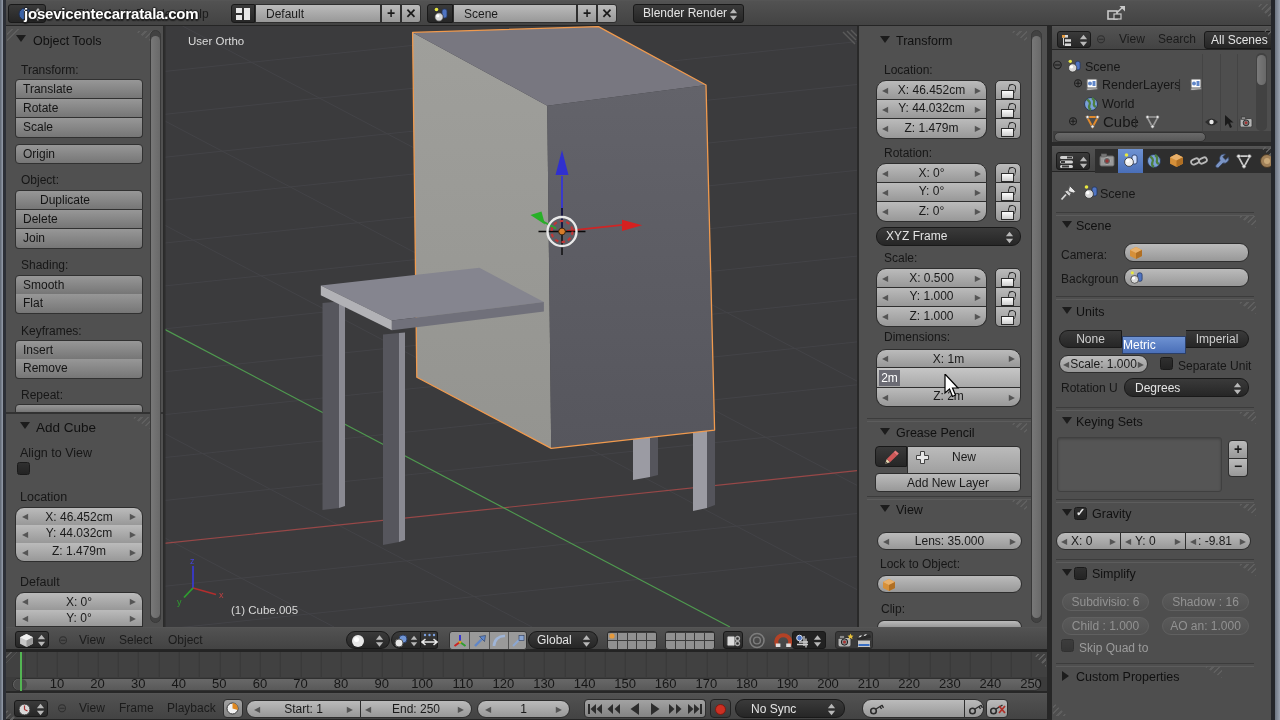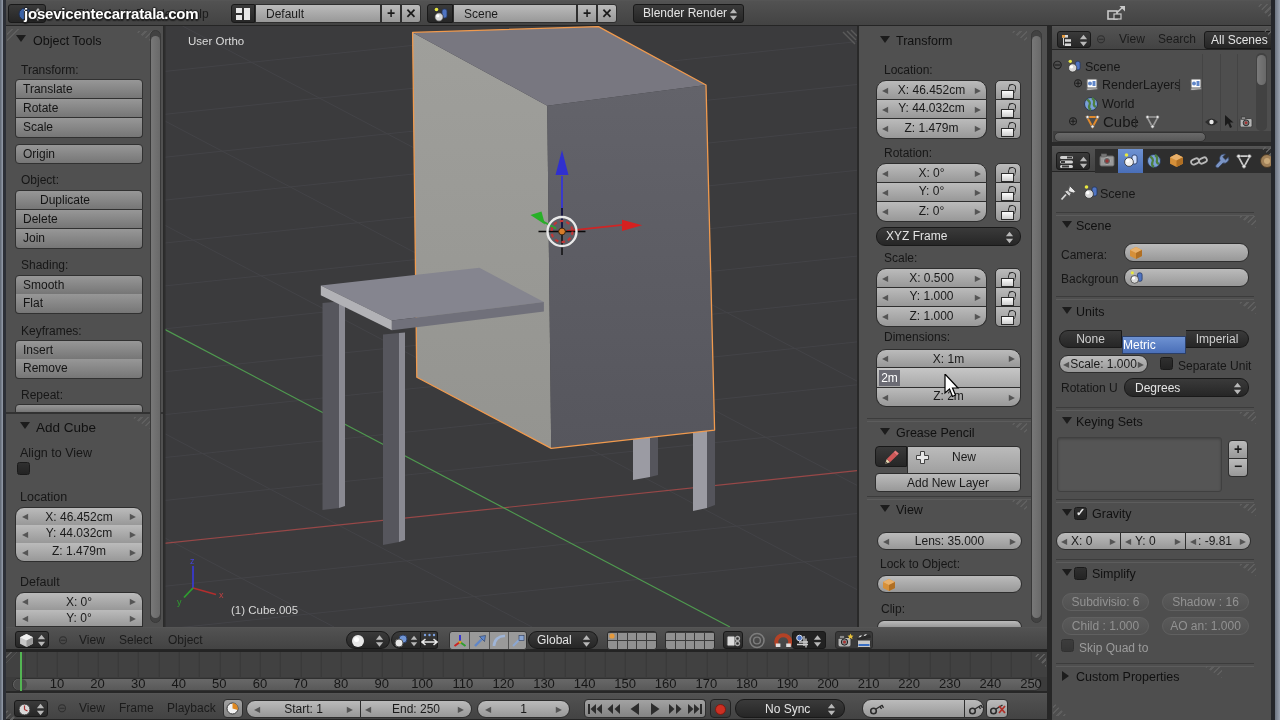--- a/index.html
+++ b/index.html
@@ -562,21 +562,21 @@
             <polygon points="6,0 6,10 11.5,5" fill="#2c2c2c"></polygon>
             <rect x="12" y="0" width="2" height="10" fill="#2c2c2c"></rect>
           </svg>
       </div>
       <div class="abs" style="left:710px;top:5px;width:21px;height:19px;background:linear-gradient(#4a4a4a,#3a3a3a);border:1px solid #222;border-radius:4px;box-sizing:border-box;">
         <svg class="icon" style="left:3px;top:3px;" width="13" height="13" viewBox="0 0 13 13">
             <circle cx="6.5" cy="6.5" r="5" fill="#cc2f22" stroke="#7d1a12"></circle>
           </svg>
       </div>
       <div class="darkw" style="left:735px;top:5px;width:110px;height:19px;border-radius:9px;line-height:18px;">
-        <span style="padding-left:29px;">No Sync</span>
+        <span style="padding-left:15px;">No Sync</span>
         <svg class="icon" style="right:8px;top:3px;" width="9" height="13" viewBox="0 0 10 13">
           <polygon points="5,0 9,5 1,5" fill="#b8b8b8"></polygon>
             <polygon points="5,13 9,8 1,8" fill="#b8b8b8"></polygon>
         </svg>
       </div>
       <div class="pill" style="left:862px;top:5px;width:103px;height:19px;border-radius:9px 0 0 9px;">
         <svg class="icon" style="left:7px;top:4px;" width="14" height="11" viewBox="0 0 14 11">
           <circle cx="3.5" cy="7" r="2.8" fill="none" stroke="#2c2c2c" stroke-width="1.6"></circle>
           <path d="M6 5 L12.5 1 M10 2.5 l1.5 2.5 M12 1.3 l1.5 2.5" stroke="#2c2c2c" stroke-width="1.4" fill="none"></path>
         </svg>

